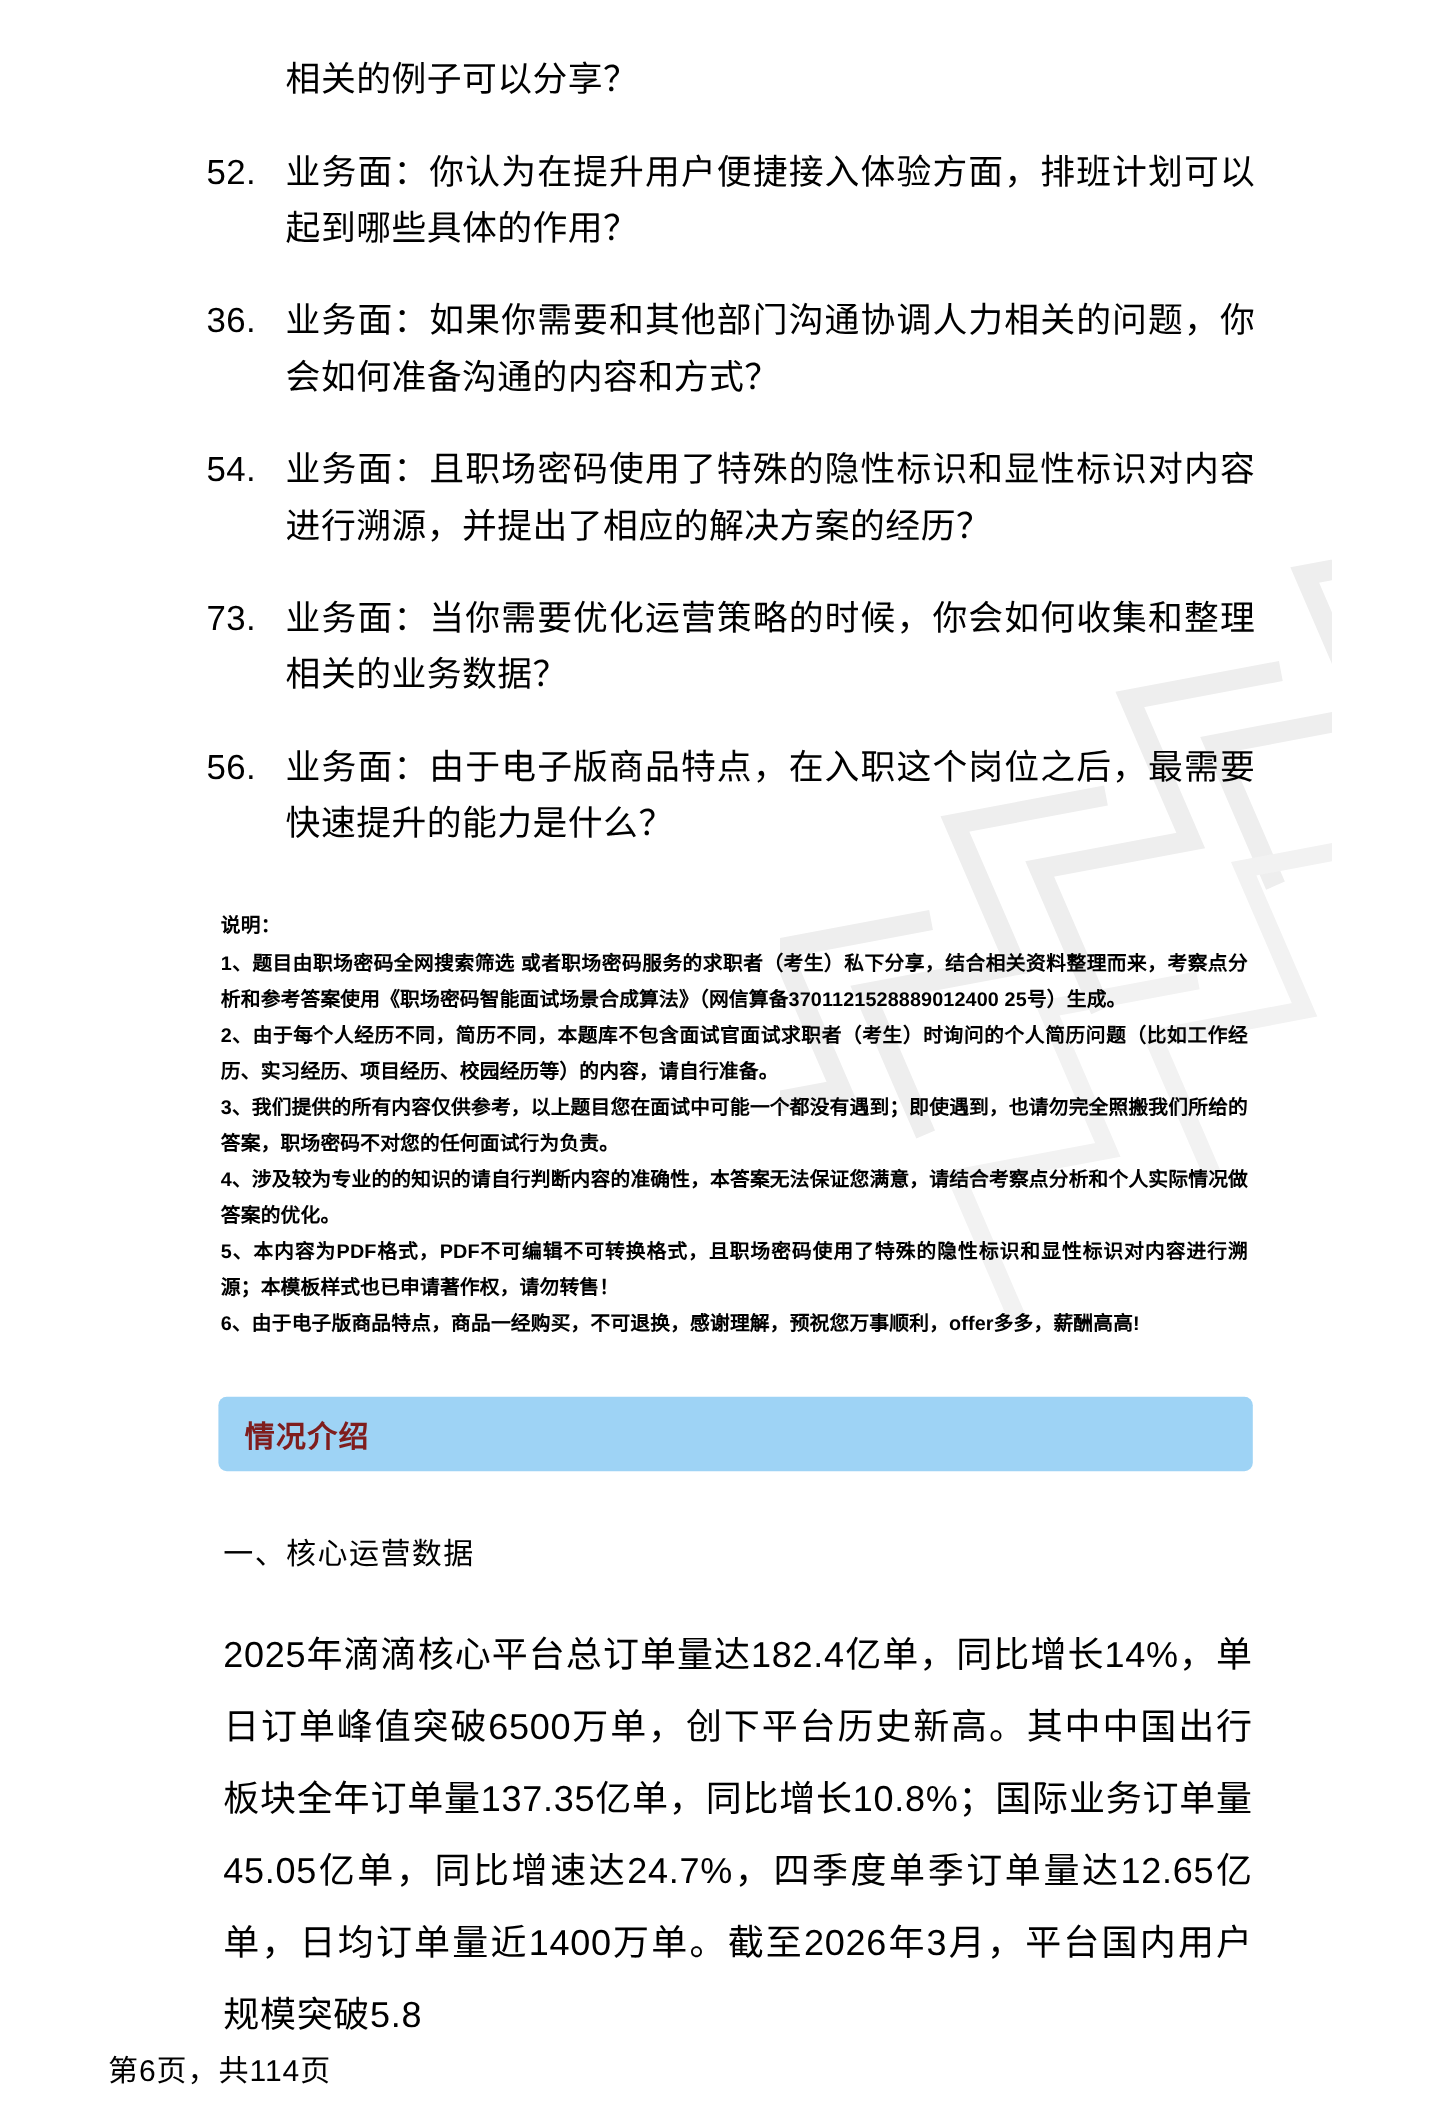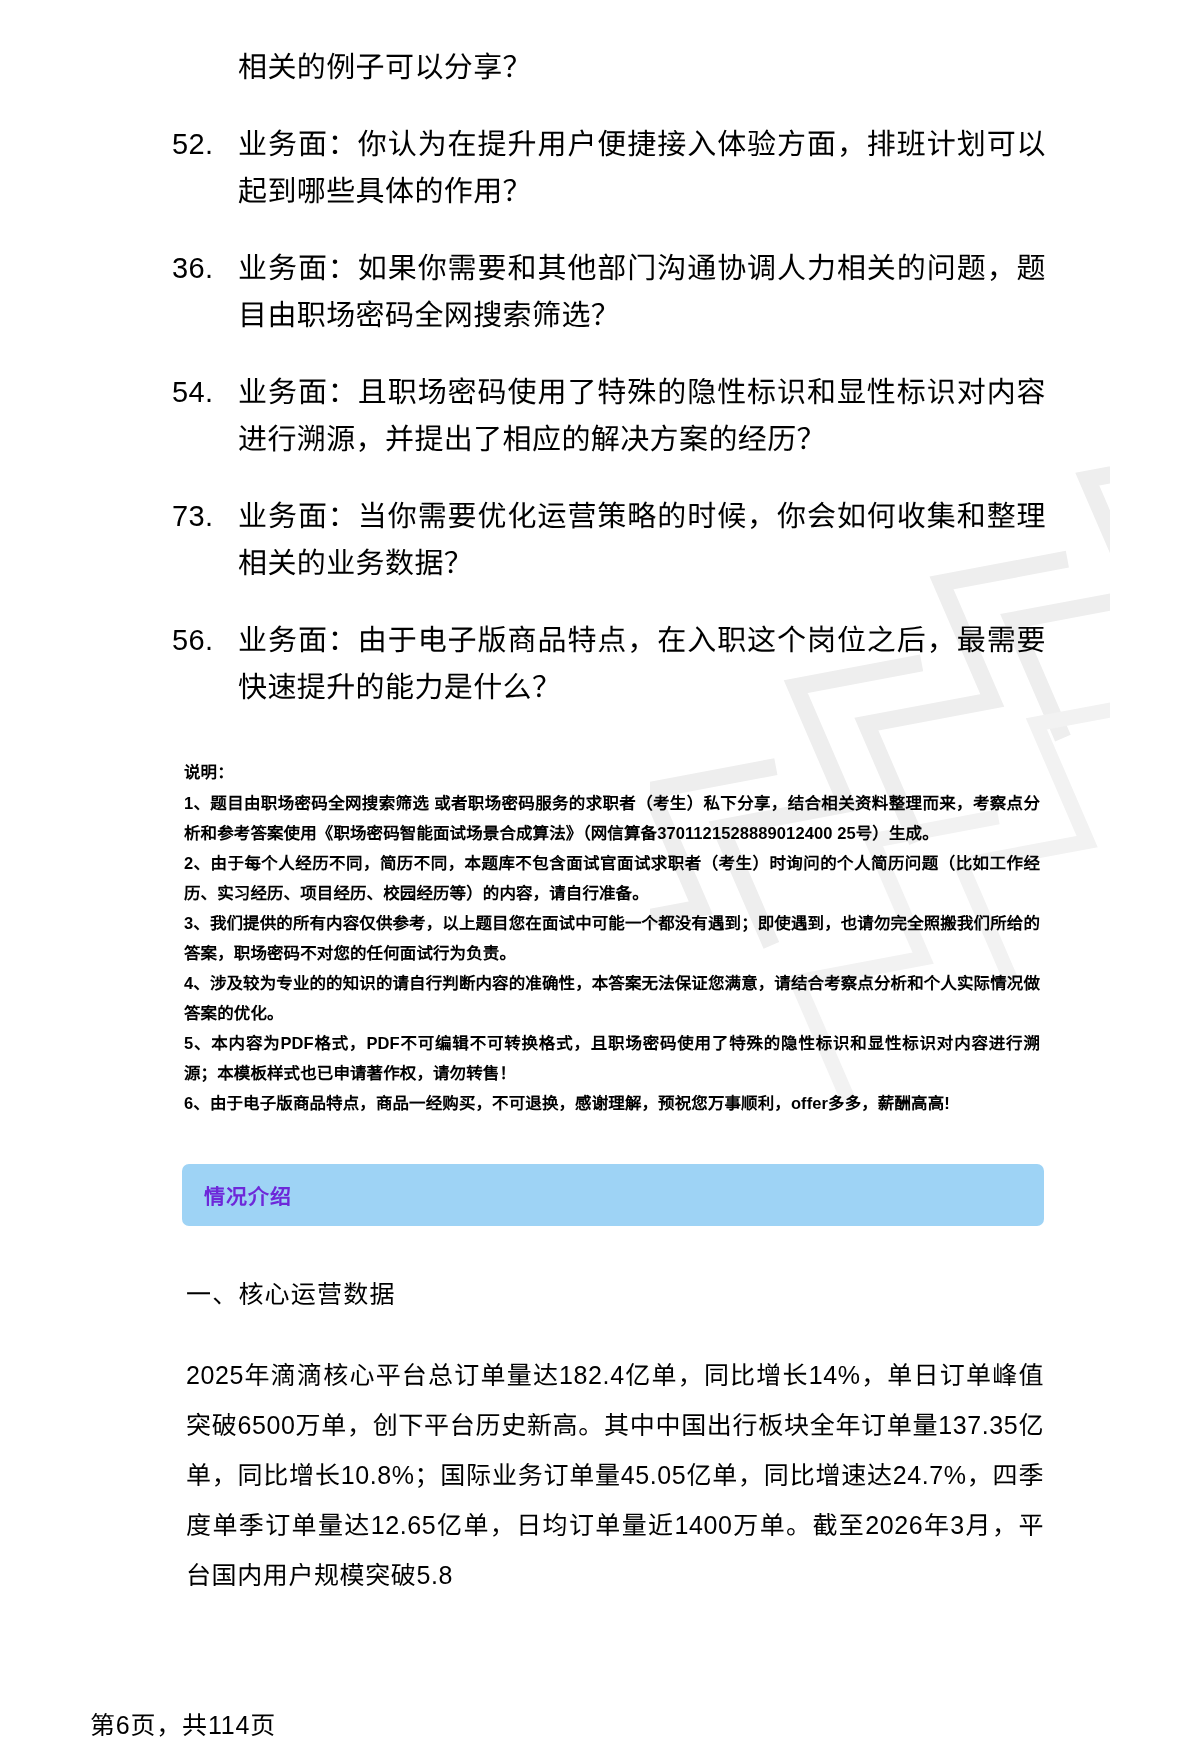--- a/index.html
+++ b/index.html
@@ -96,38 +96,38 @@
     margin-right: 2px;
     background: #9ed3f5;
     border-radius: 7px;
     height: 62px;
     display: flex;
     align-items: center;
     padding-left: 22px;
     box-sizing: border-box;
   }
   .section-bar-title {
-    font-size: 21px;
+    font-size: 25px;
     font-weight: bold;
     letter-spacing: 1px;
-    color: #6d28d9;
+    color: #7f1d1d;
   }
 
   
   .body-heading {
     margin-top: 48px;
     margin-left: 14px;
     font-size: 25px;
     letter-spacing: 1.2px;
   }
   .body-para {
     margin-top: 40px;
     margin-left: 14px;
     margin-right: 2px;
-    font-size: 25px;
+    font-size: 30px;
     line-height: 2.0;
     letter-spacing: 0.6px;
     text-align: justify;
     text-justify: inter-ideograph;
     text-indent: 0;
   }
 
   
   .page-footer {
     position: absolute;
@@ -164,21 +164,21 @@
 
     <div class="q-continued">相关的例子可以分享？</div>
 
     <div class="q-item">
       <div class="q-num">52.</div>
       <div class="q-text">业务面：你认为在提升用户便捷接入体验方面，排班计划可以起到哪些具体的作用？</div>
     </div>
 
     <div class="q-item">
       <div class="q-num">36.</div>
-      <div class="q-text">业务面：如果你需要和其他部门沟通协调人力相关的问题，题目由职场密码全网搜索筛选？</div>
+      <div class="q-text">业务面：如果你需要和其他部门沟通协调人力相关的问题，你会如何准备沟通的内容和方式？</div>
     </div>
 
     <div class="q-item">
       <div class="q-num">54.</div>
       <div class="q-text">业务面：且职场密码使用了特殊的隐性标识和显性标识对内容进行溯源，并提出了相应的解决方案的经历？</div>
     </div>
 
     <div class="q-item">
       <div class="q-num">73.</div>
       <div class="q-text">业务面：当你需要优化运营策略的时候，你会如何收集和整理相关的业务数据？</div>

